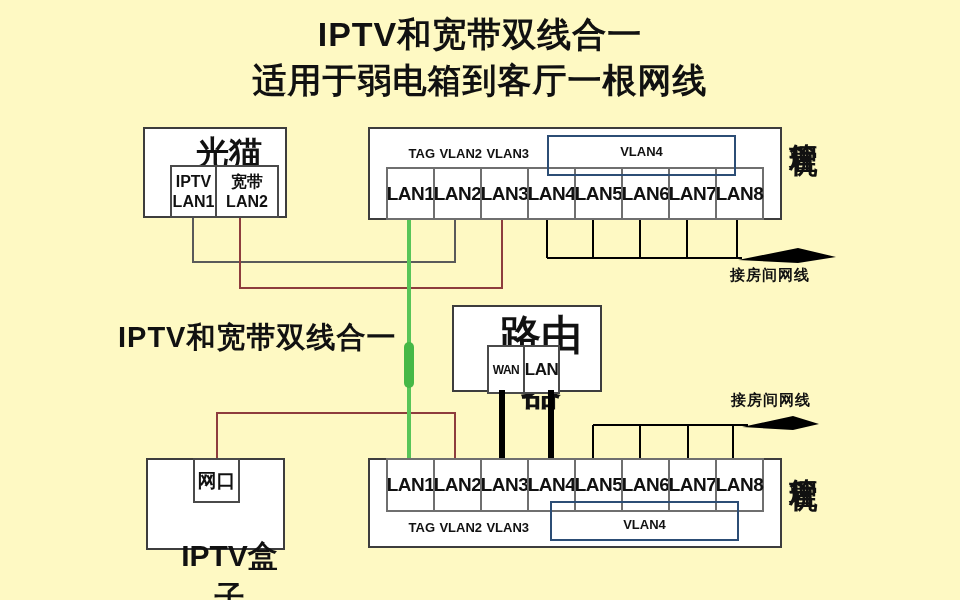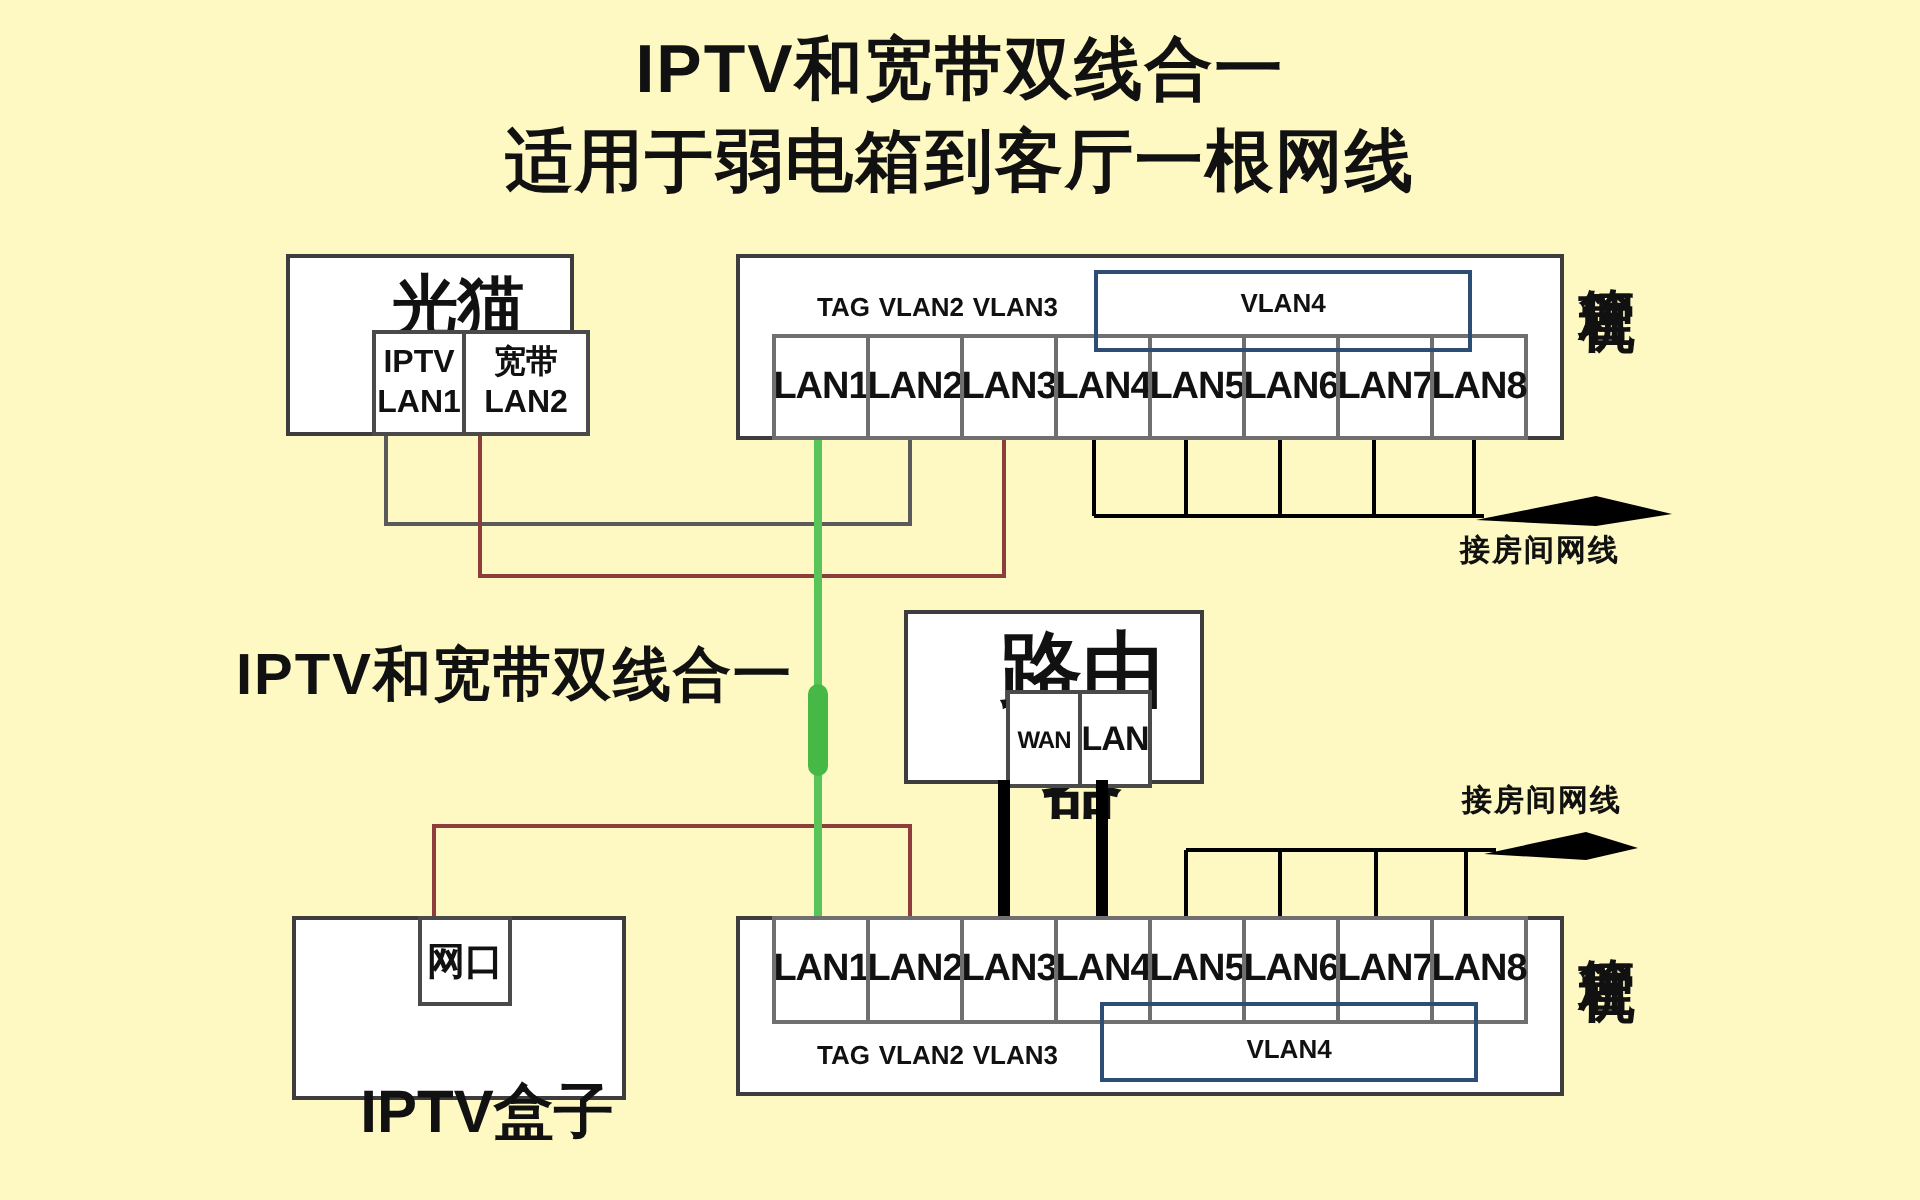--- a/index.html
+++ b/index.html
@@ -7,21 +7,21 @@
     position:relative;width:960px;height:600px;background:#fef9c3;overflow:hidden;
     font-family:"Liberation Sans","DejaVu Sans",sans-serif;color:#111;
   }
   .abs{position:absolute;}
   .title{left:0;right:0;text-align:center;font-weight:700;font-size:34px;letter-spacing:1px;}
   .box{position:absolute;border:2px solid #3d3d3d;background:#fff;box-sizing:border-box;}
   .box-name{position:absolute;left:0;right:0;text-align:center;font-weight:700;padding-left:28px;}
   .port{position:absolute;box-sizing:border-box;border:2px solid #6f6f6f;background:#fff;
         display:flex;align-items:center;justify-content:center;
         font-weight:700;font-size:19px;letter-spacing:-0.5px;white-space:nowrap;}
-  .port.dark{border-color:#4a4a4a;margin-left:16px;}
+  .port.dark{border-color:#4a4a4a;}
   .port.two{flex-direction:column;font-size:16px;line-height:1.2;letter-spacing:0;}
   .taglabel{position:absolute;width:49px;text-align:right;font-weight:700;font-size:13px;}
   .vlan4label{position:absolute;text-align:center;font-weight:700;font-size:13px;}
   .mgmt{position:absolute;writing-mode:vertical-rl;text-orientation:upright;
         font-weight:700;font-size:28px;line-height:34px;letter-spacing:2px;}
   .arrowlabel{position:absolute;font-weight:700;font-size:15px;letter-spacing:1px;}
   .midlabel{position:absolute;font-weight:700;font-size:29px;letter-spacing:1px;}
   svg.overlay{position:absolute;left:0;top:0;pointer-events:none;}
 </style>
 </head>
@@ -80,21 +80,21 @@
     <div class="port" style="left:251px;top:-2px;width:49px;height:54px;">LAN6</div>
     <div class="port" style="left:298px;top:-2px;width:49px;height:54px;">LAN7</div>
     <div class="port" style="left:345px;top:-2px;width:49px;height:54px;">LAN8</div>
     <div class="taglabel" style="left:16px;top:60px;">TAG</div>
     <div class="taglabel" style="left:63px;top:60px;">VLAN2</div>
     <div class="taglabel" style="left:110px;top:60px;">VLAN3</div>
     <div class="vlan4label" style="left:181px;top:57px;width:187px;">VLAN4</div>
   </div>
   <div class="mgmt" style="left:786px;top:457px;">管理机</div>
 
-  <div class="box" style="left:146px;top:458px;width:167px;height:92px;">
+  <div class="box" style="left:146px;top:458px;width:139px;height:92px;">
     <div class="port dark" style="left:45px;top:-2px;width:47px;height:45px;font-size:19px;letter-spacing:0;">网口</div>
     <div class="box-name" style="top:52px;font-size:30px;margin-top:24px;">IPTV盒子</div>
   </div>
 
   <svg class="overlay" width="960" height="600" viewBox="0 0 960 600">
 
     <rect x="548" y="136" width="187" height="39" fill="none" stroke-width="2" stroke="#2c4d75"></rect>
     <rect x="551" y="502" width="187" height="38" fill="none" stroke-width="2" stroke="#2c4d75"></rect>
 
     <polyline points="193,218 193,262 455,262 455,220" fill="none" stroke-width="2" stroke="#5a5a5a"></polyline>

